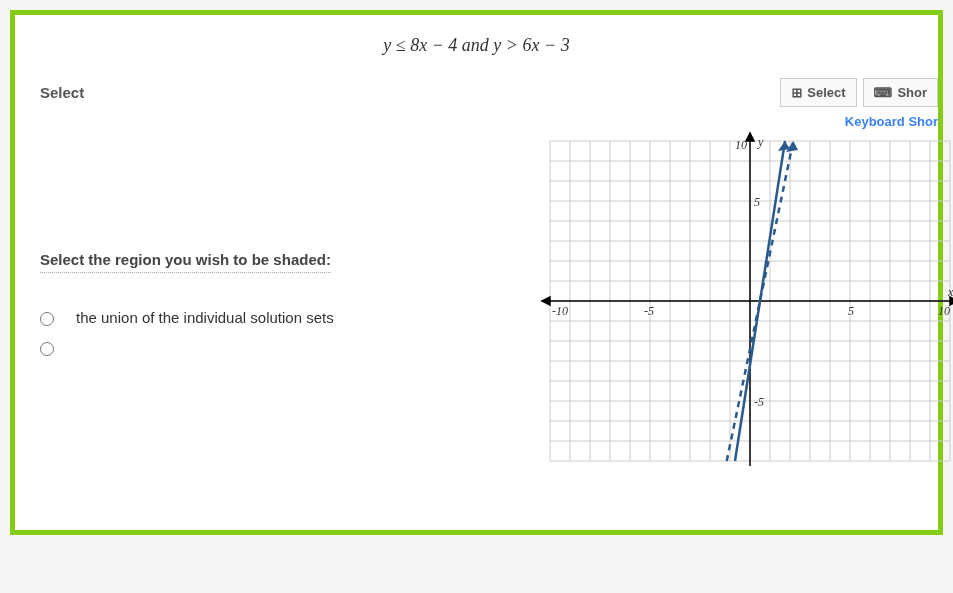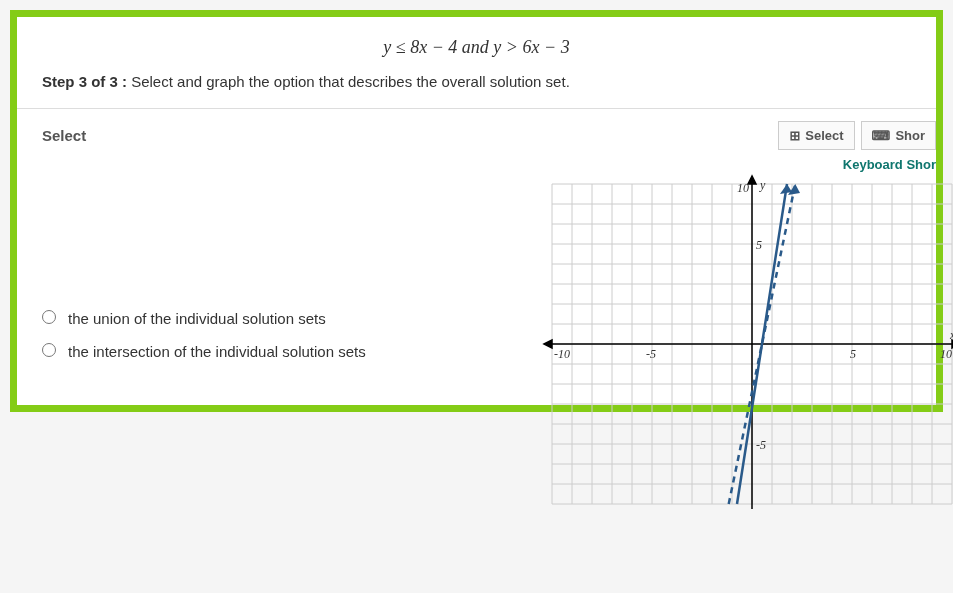--- a/index.html
+++ b/index.html
@@ -7,22 +7,22 @@
       font-family: Arial, Helvetica, sans-serif;
       background: #f5f5f5;
       width: 953px;
       height: 593px;
       overflow: hidden;
       color: #333;
     }
     .page {
       background: #fff;
       margin: 10px;
-      border: 7px solid #84cc16;
-      height: 402px;
+      border: 5px solid #84cc16;
+      height: 525px;
       position: relative;
     }
     .header-eq {
       text-align: center;
       font-family: 'Times New Roman', serif;
       font-size: 18px;
       padding: 20px 0 10px 0;
       font-style: italic;
     }
     .step-row {
@@ -55,21 +55,21 @@
       display: flex;
       align-items: center;
       gap: 5px;
       cursor: pointer;
     }
     .kb-short {
       position: absolute;
       right: 0;
       top: 48px;
       font-size: 13px;
-      color: #0f766e;
+      color: #3b82f6;
     }
     .content-row {
       display: flex;
       padding: 20px 0 0 25px;
       gap: 20px;
     }
     .left-col {
       flex: 0 0 480px;
       padding-top: 120px;
     }
@@ -77,22 +77,22 @@
       font-weight: bold;
       font-size: 15px;
       color: #444;
       border-bottom: 1px dotted #aaa;
       padding-bottom: 4px;
       margin-bottom: 20px;
       display: inline-block;
     }
     .radio-row {
       display: flex;
-      align-items: flex-start;
-      gap: 12px;
+      align-items: flex-end;
+      gap: 22px;
       margin: 16px 0;
       font-size: 15px;
       color: #333;
       cursor: pointer;
     }
     .radio-circle {
       width: 14px;
       height: 14px;
       border: 1.5px solid #777;
       border-radius: 50%;
@@ -106,51 +106,47 @@
       display: block;
     }
   </style>
 </head>
 <body>
 
 <div class="page">
 
   <div class="header-eq">y ≤ 8x − 4 and y &gt; 6x − 3</div>
 
-  <div class="step-row">
-    <b>Step 3 of 3 :</b>
-    <span>Select and graph the option that describes the overall solution set.</span>
-  </div>
 
   <div class="answer-bar">
     <span>Select</span>
     <div class="toolbar">
       <div class="tool-btn">
         <span>⊞</span>
         <span>Select</span>
       </div>
       <div class="tool-btn">
         <span>⌨</span>
         <span>Shor</span>
       </div>
     </div>
     <div class="kb-short">Keyboard Shor</div>
   </div>
 
   <div class="content-row">
     <div class="left-col">
+      <div class="prompt-label">Select the region you wish to be shaded:</div>
 
       <label class="radio-row">
         <span class="radio-circle"></span>
         <span>the union of the individual solution sets</span>
       </label>
 
       <label class="radio-row">
         <span class="radio-circle"></span>
-        <span>the intersection of the individual solution sets</span>
       </label>
     </div>
 
     <div class="graph-wrap">
       <svg class="graph" width="420" height="340" viewBox="0 0 420 340">
 
         <g stroke="#ccc" stroke-width="1">
           <line x1="10" y1="10" x2="10" y2="330"></line>
             <line x1="30" y1="10" x2="30" y2="330"></line>
             <line x1="50" y1="10" x2="50" y2="330"></line>

